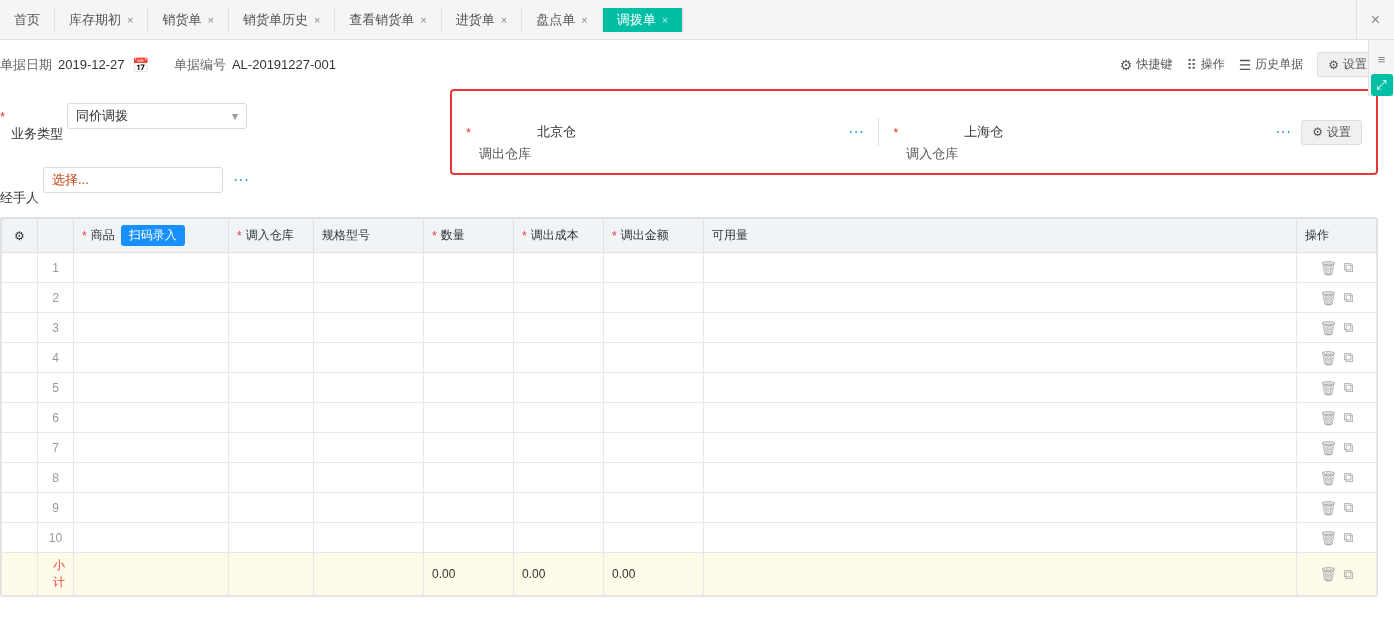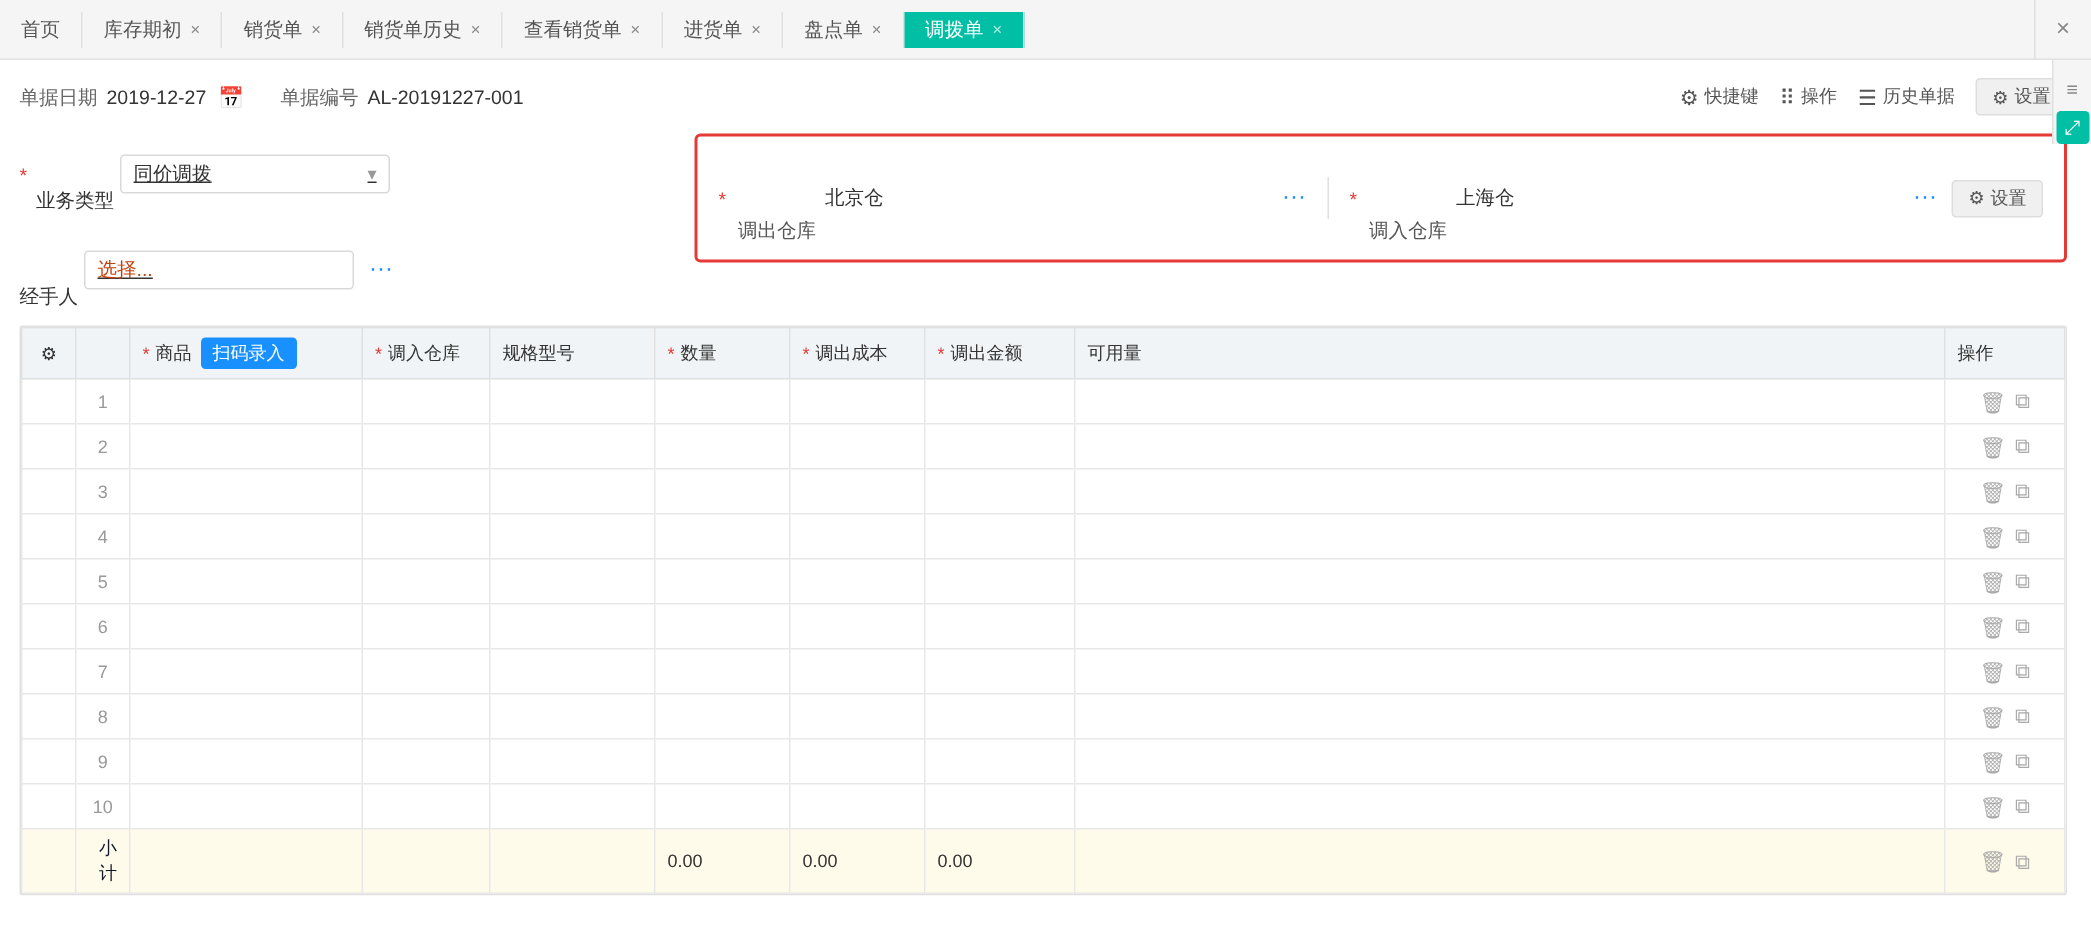--- a/index.html
+++ b/index.html
@@ -23,21 +23,21 @@
     .tab-item .close-icon {
       margin-left: 6px; font-size: 11px; cursor: pointer; opacity: 0.7;
     }
     .window-close {
       margin-left: auto; padding: 0 14px; height: 40px;
       display: flex; align-items: center; cursor: pointer;
       font-size: 16px; color: #888; border-left: 1px solid #e0e0e0;
     }
 
     
-    .main-content { padding: 12px 16px 0 13px; background: #fff; }
+    .main-content { padding: 12px 16px 0 0; background: #fff; }
 
     
     .header-row {
       display: flex; align-items: center; margin-bottom: 12px; gap: 24px;
     }
     .header-field { display: flex; align-items: center; gap: 6px; }
     .header-label { color: #666; font-size: 13px; }
     .header-value { color: #333; font-size: 13px; }
     .calendar-icon { color: #1890ff; cursor: pointer; font-size: 14px; margin-left: 2px; }
 
@@ -72,21 +72,21 @@
       min-height: 60px;
     }
 
     .form-field { display: flex; align-items: center; gap: 4px; }
     .required-star { color: #e53935; margin-right: 2px; }
     .field-label { color: #333; white-space: nowrap; margin-top: 36px; }
     .field-select {
       display: flex; align-items: center; gap: 4px;
       border: 1px solid #d9d9d9; border-radius: 3px;
       padding: 3px 8px; background: #fff;
-      cursor: pointer; min-width: 180px; text-decoration: underline;
+      cursor: pointer; min-width: 180px;
     }
     .field-select .value { flex: 1; }
     .dropdown-icon { color: #999; font-size: 12px; }
     .more-icon { color: #1890ff; cursor: pointer; font-size: 16px; margin-left: 6px; }
 
     .warehouse-field { display: flex; align-items: center; gap: 6px; flex: 1; }
     .warehouse-label { color: #555; white-space: nowrap; margin-top: 44px; }
     .warehouse-value { color: #333; flex: 1; }
     .divider-v { width: 1px; background: #e0e0e0; height: 28px; margin: 0 14px; }
 
@@ -481,21 +481,21 @@
       <td></td>
       <td>
         <div class="op-icons">
           <span class="op-icon">🗑</span>
           <span class="op-icon">⧉</span>
         </div>
       </td>
     </tr>
           <tr class="subtotal-row">
       <td></td>
-      <td class="row-num" style="color:#0f172a;text-align:right;font-size:12px" colspan="1">小计</td>
+      <td class="row-num" style="color:#ef4444;text-align:right;font-size:12px" colspan="1">小计</td>
       <td></td>
       <td></td>
       <td></td>
       <td style="color:#333">0.00</td>
       <td style="color:#333">0.00</td>
       <td style="color:#333">0.00</td>
       <td></td>
       <td>
         <div class="op-icons">
           <span class="op-icon">🗑</span>

